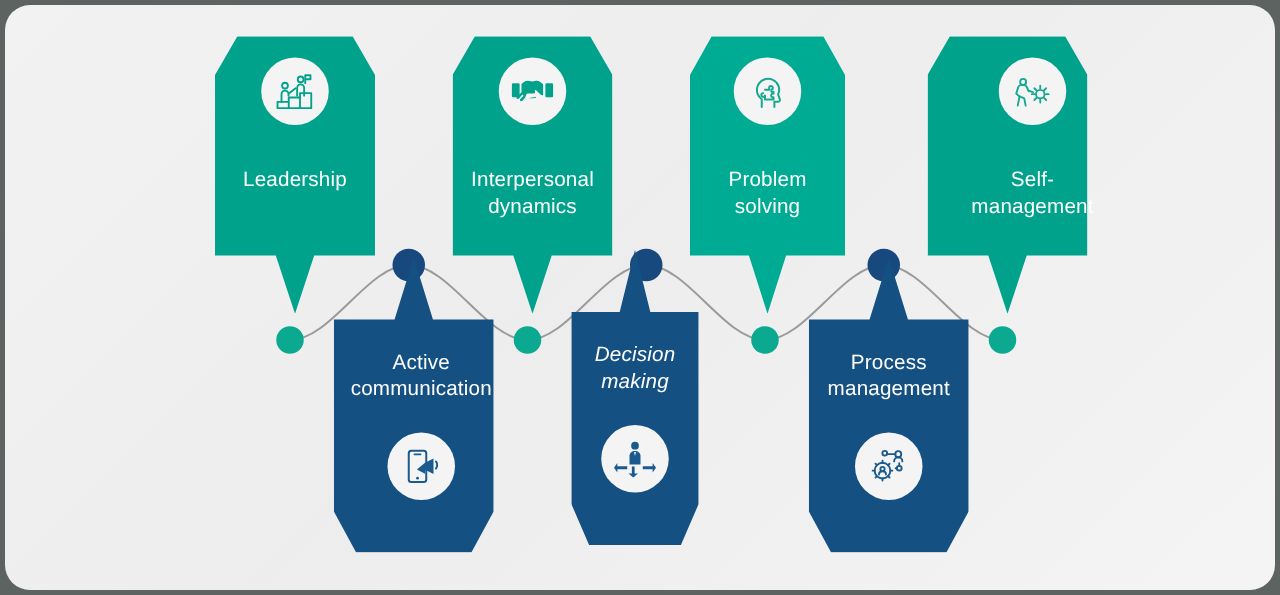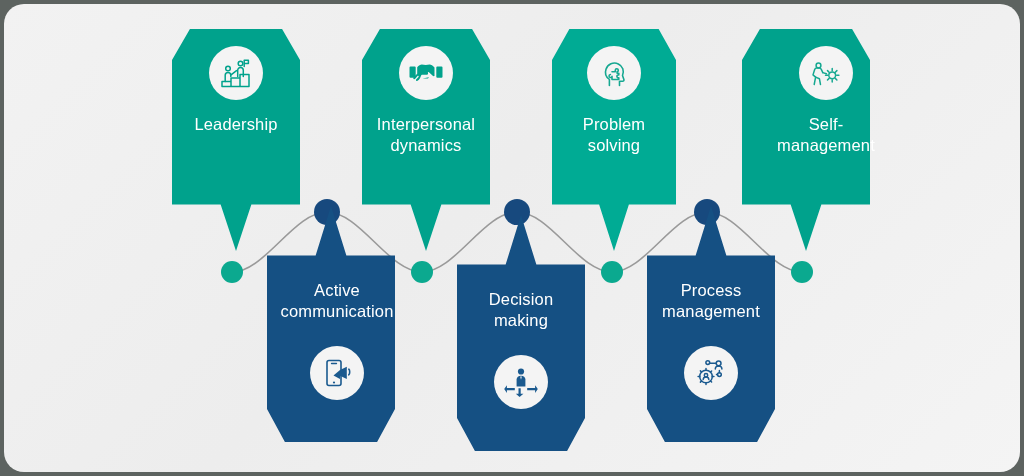--- a/index.html
+++ b/index.html
@@ -95,21 +95,21 @@
     text-align: center;
     letter-spacing: 0.15px;
     font-weight: 400;
     white-space: pre-line;
     padding: 0 8px;
     box-sizing: border-box;
   }
 
   
   .pin-green .icon-badge { margin-top: 17px; }
-  .pin-green .pin-label  { margin-top: 14px; text-align: center; }
+  .pin-green .pin-label  { margin-top: 34px; text-align: center; }
 
   
   .pin-blue .pin-label  { margin-top: 74px; }
   .pin-blue .icon-badge { margin-top: 24px; }
 </style>
 </head>
 <body>
 
 <div id="canvas">
 
@@ -205,21 +205,21 @@
           <path d="M11.5 7.5h5" stroke-width="1.3"></path>
           <circle cx="14" cy="26.5" r="1.1" fill="#1b5a8f" stroke="none"></circle>
           <path d="M13.5 19.5l6.5-5.4v8.8z" fill="#1b5a8f" stroke="none"></path>
           <path d="M20 14.1l6.8-3.4v12.4L20 19.8z" fill="#1b5a8f" stroke="none"></path>
           <path d="M28.8 13.2c1.2 1.1 1.2 4.3 0 5.6"></path>
         </svg>
       </div>
     </div>
   </div>
 
-  <div class="pin pin-blue" style="left:453px; top:211px; width:128px; height:236px; --pin-color:#155083;">
+  <div class="pin pin-blue" style="left:453px; top:196px; width:102px; height:236px;font-style:italic; --pin-color:#155083;">
     <div class="pin-shape"></div>
     <div class="pin-inner">
       <div class="pin-label">Decision
 making</div>
       <div class="icon-badge">
         <svg width="34" height="34" viewBox="0 0 34 34" fill="#1b5a8f">
           <circle cx="17" cy="6.5" r="3.1"></circle>
           <path d="M12.6 21.5v-6.9c0-2.1 1.9-3.8 4.4-3.8s4.4 1.7 4.4 3.8v6.9z"></path>
           <path d="M16.2 11.5h1.6l-.8 3.3z" fill="#f4f4f4"></path>
           <path d="M10.8 22.9H2.9v-2.6L.2 24.1l2.7 3.8v-2.6h7.9z"></path>

